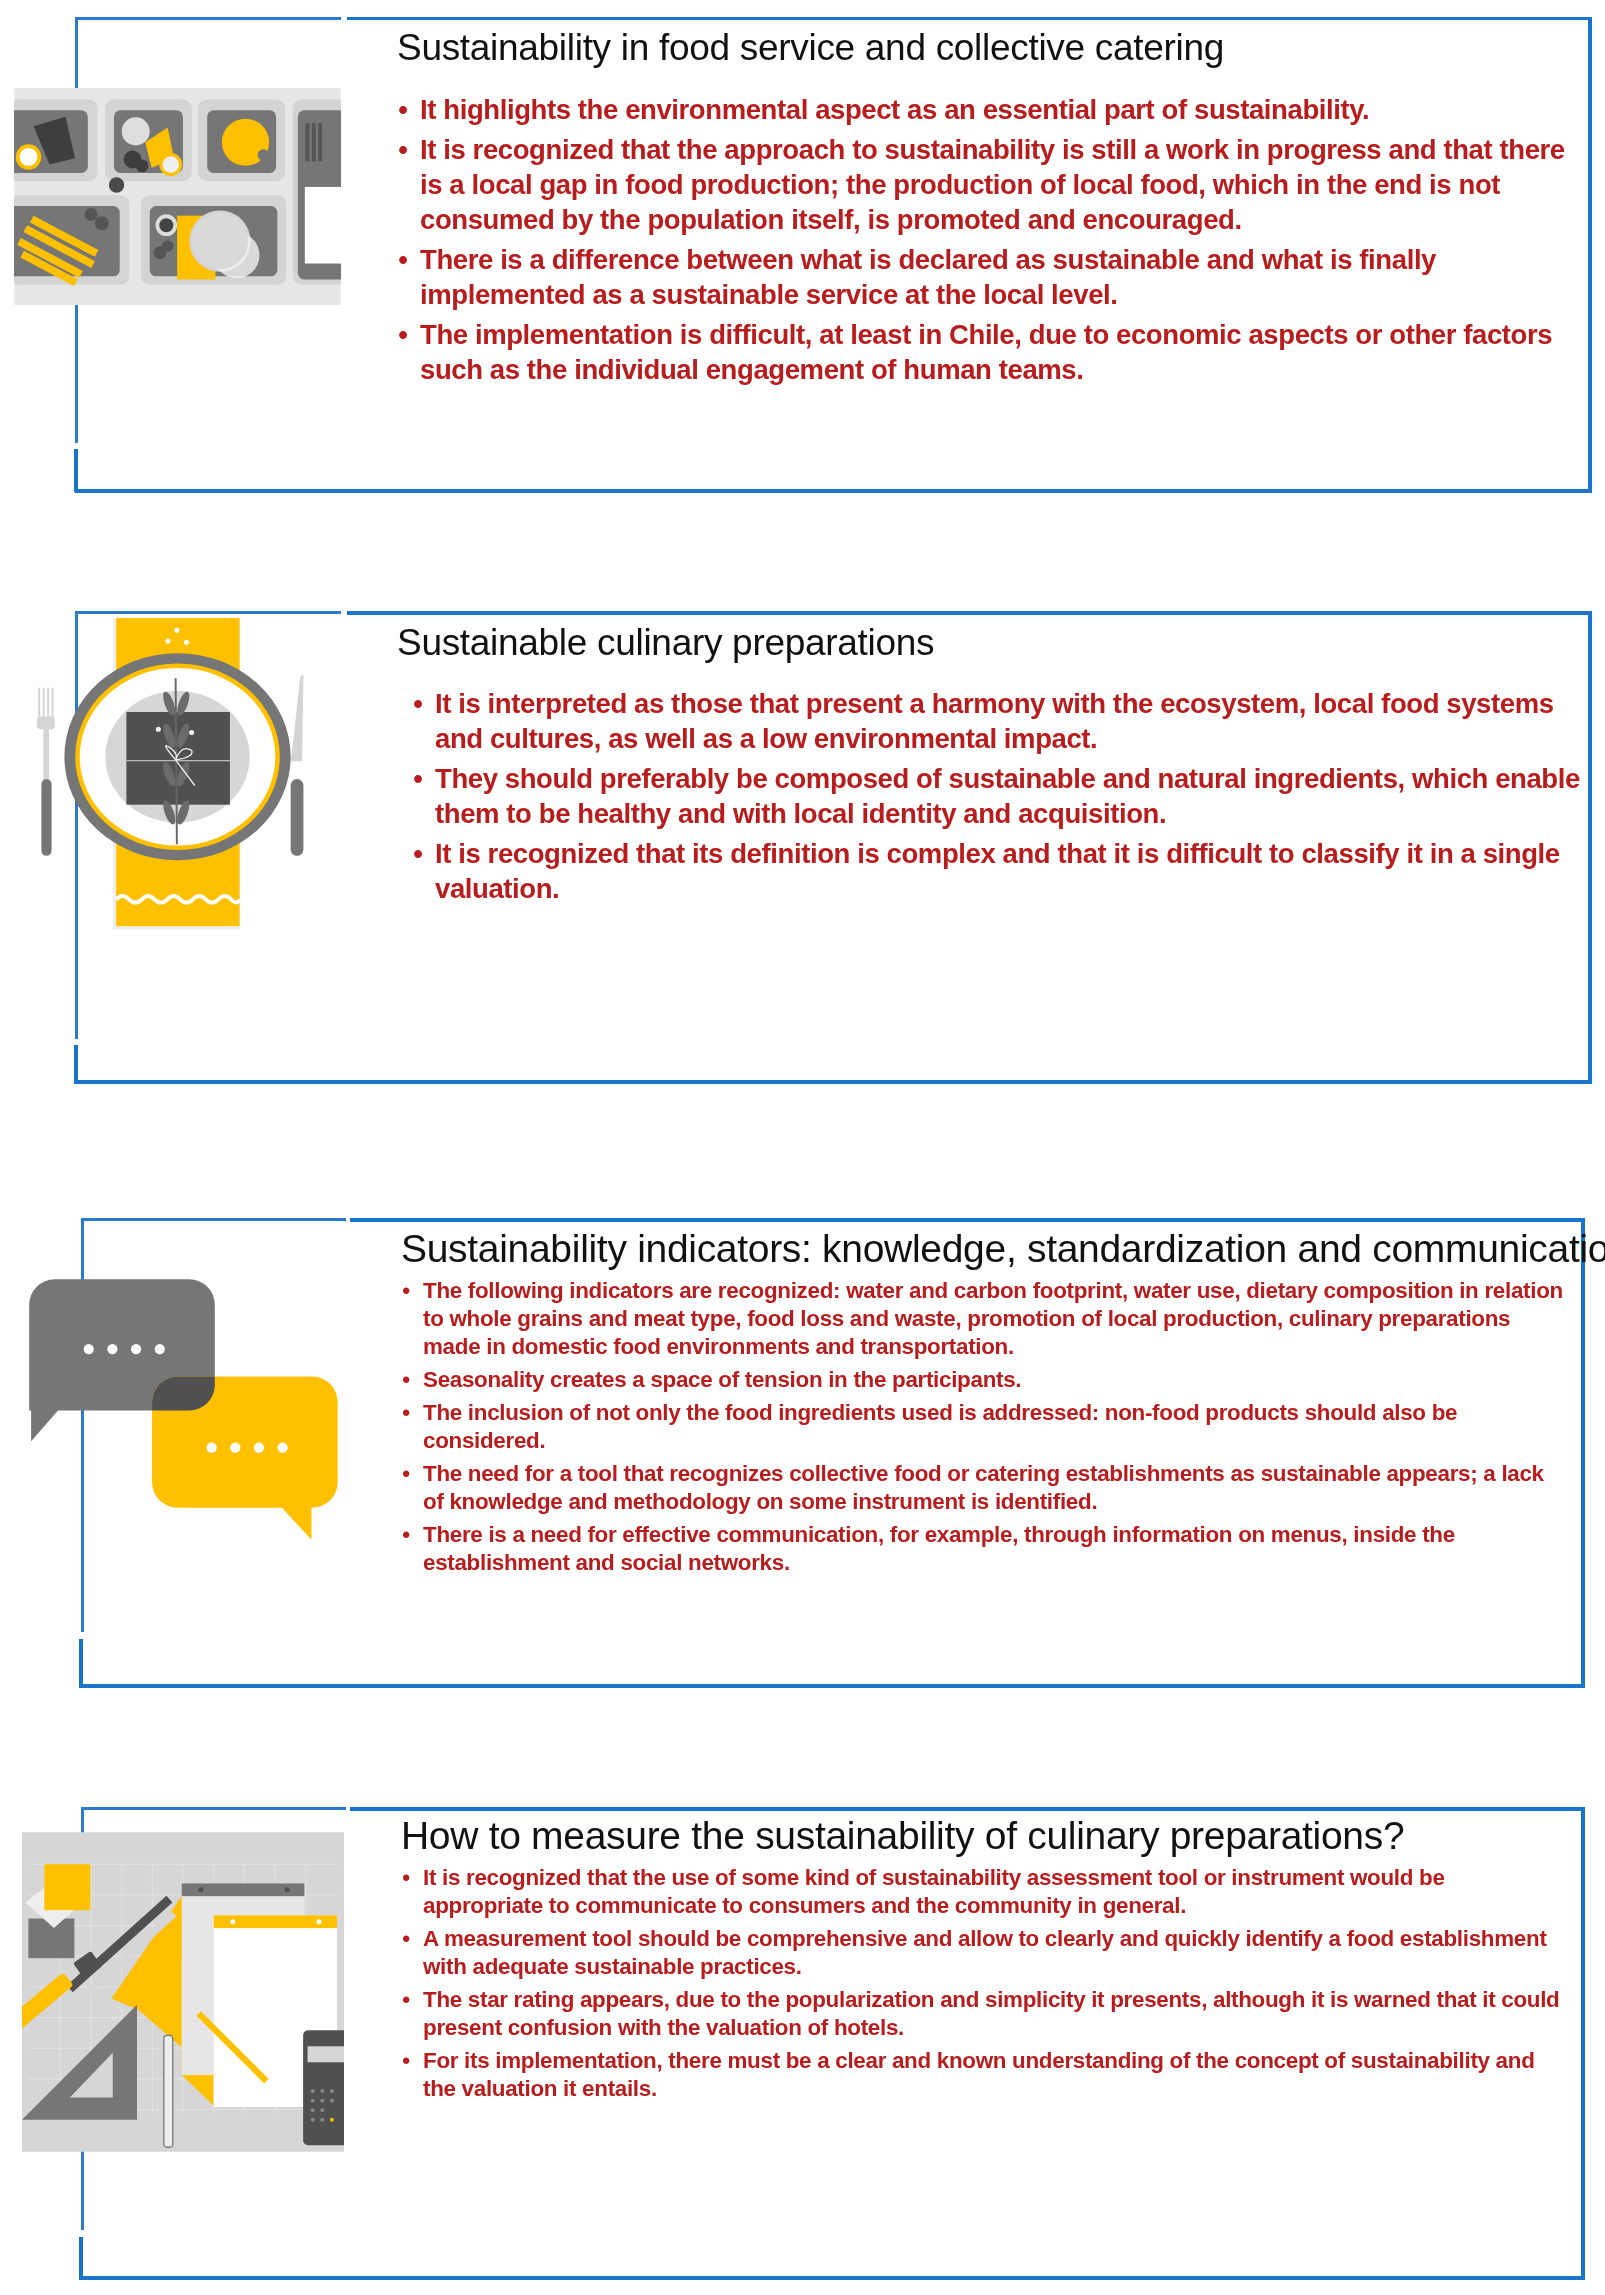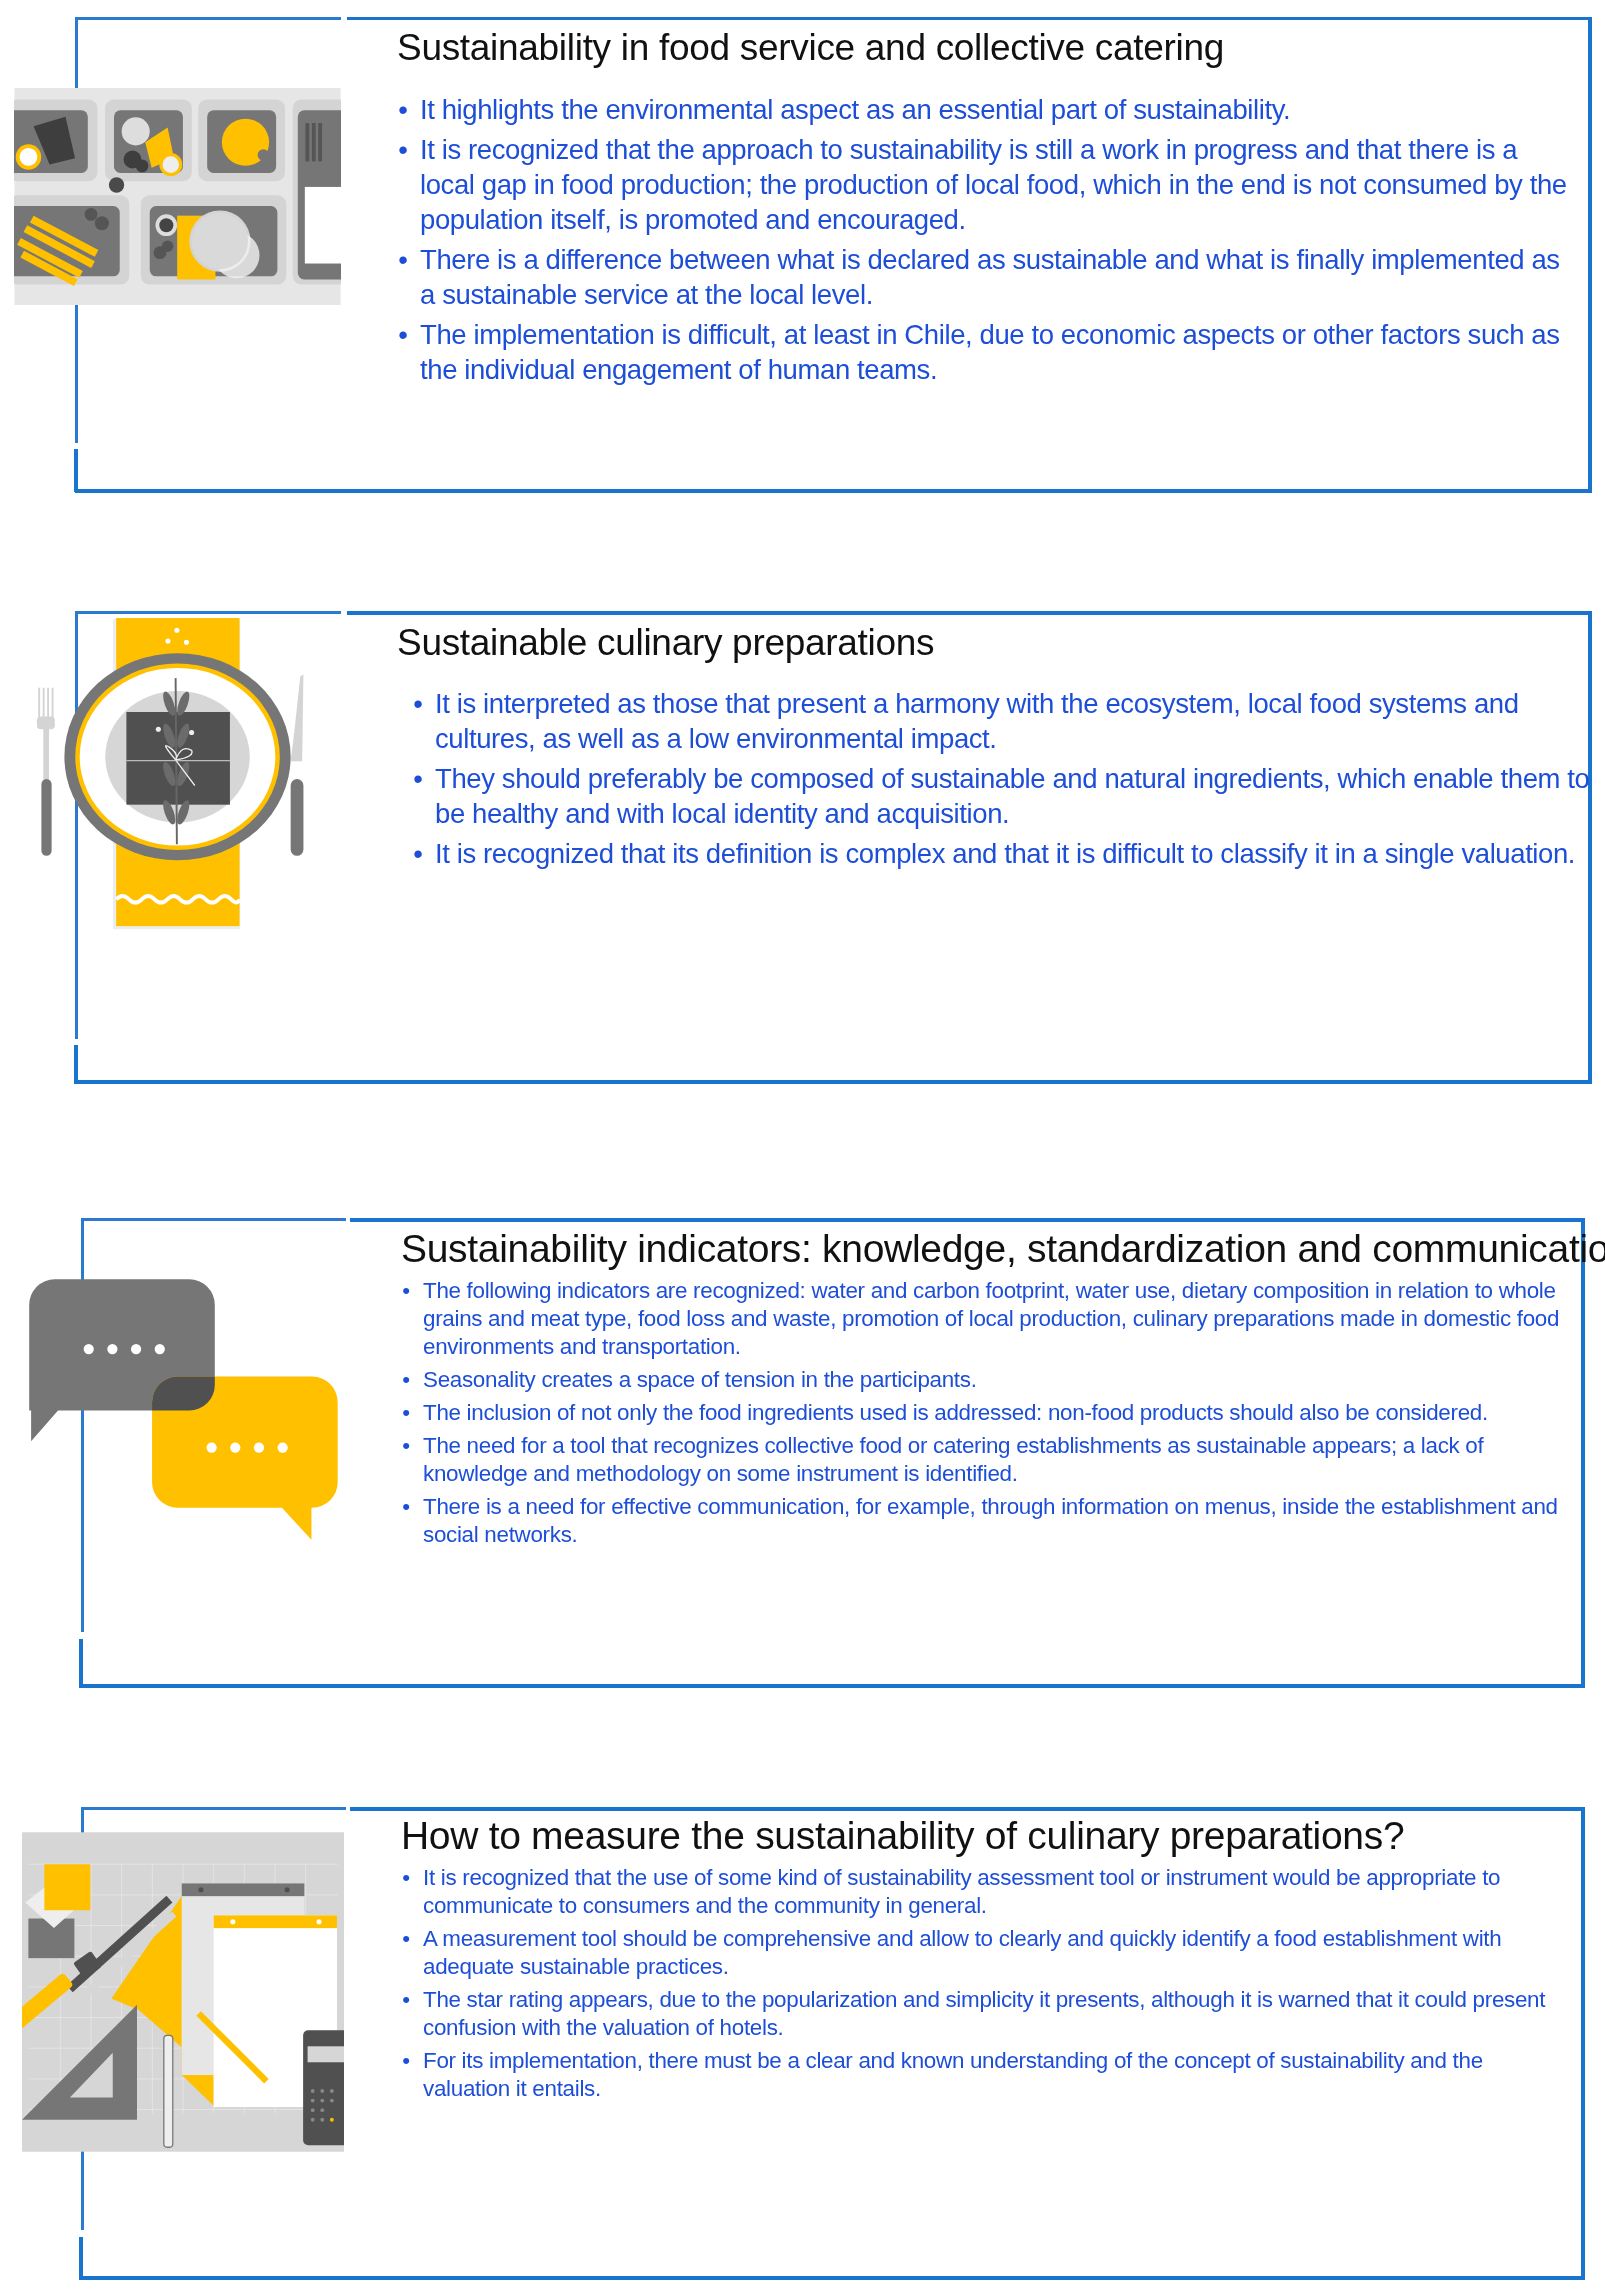--- a/index.html
+++ b/index.html
@@ -2,21 +2,21 @@
 <html style="font-size:10.2px"><head>
 <meta charset="utf-8">
 <style>
   html,body{margin:0;padding:0;background:#ffffff;}
   body{width:1605px;height:2295px;position:relative;overflow:hidden;font-family:"Liberation Sans",sans-serif;color:#111;}
   .panel{position:absolute;}
   .bt{position:absolute;background:#1874CD;}
   .bl-thin{position:absolute;background:#2a7bd0;width:2.6px;}
   .title{position:absolute;font-family:"Liberation Sans",sans-serif;font-weight:400;color:#111;white-space:nowrap;letter-spacing:-0.3px;}
   ul.bullets{position:absolute;margin:0;padding:0;list-style:none;}
-  ul.bullets li{position:relative;padding-left:23px;color:#1d4ed8;}
+  ul.bullets li{position:relative;padding-left:23px;color:#b91c1c;font-weight:bold;}
   ul.bullets li::before{content:"\2022";position:absolute;left:1.3px;top:0;}
   .big .title{font-size:37px;}
   .big ul.bullets{font-size:27.5px;line-height:35px;letter-spacing:-0.4px;}
   .big ul.bullets li{margin-bottom:5.1px;}
   .small .title{font-size:39px;text-align:center;}
   .small ul.bullets{font-size:22.4px;line-height:28px;letter-spacing:-0.3px;}
   .small ul.bullets li{margin-bottom:5.1px;padding-left:22px;}
   .illus{position:absolute;}
 </style>
 </head>

